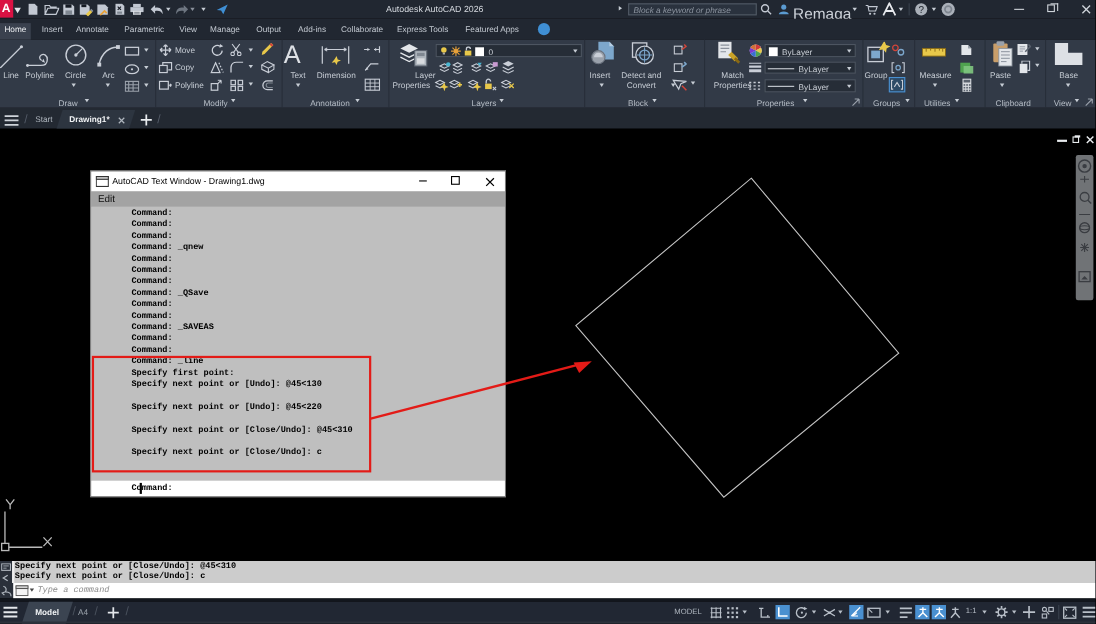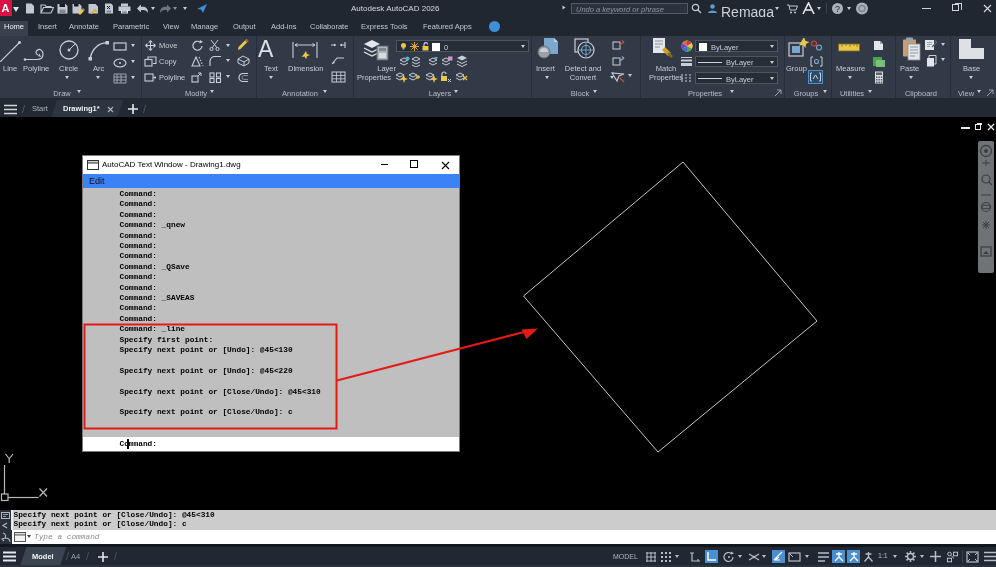--- a/index.html
+++ b/index.html
@@ -17,21 +17,21 @@
 #gapline { left:0; top:544px; width:996px; height:3px; background:#12161d; }
 #statusbar { left:0; top:547px; width:996px; height:20px; background:#212733; }
 .mono { font-family:"Liberation Mono",monospace; }
 .ic { position:absolute; }
 .lbl { position:absolute; font-size:7.5px; color:#c7cdd5; white-space:nowrap; }
 .plbl { position:absolute; top:52.5px; font-size:7.5px; color:#b6bdc6; white-space:nowrap; text-align:center; }
 .psep { position:absolute; top:0; width:1px; height:62px; background:#272e39; }
 .caret { position:absolute; width:0; height:0; border-left:2.5px solid transparent; border-right:2.5px solid transparent; border-top:3.5px solid #c7cdd5; }
 #txtwin { left:82px; top:38px; width:378px; height:297px; background:#bfbfbf; border:1px solid #7a7a7a; }
 #txtwin .wtitle { position:absolute; left:0; top:0; width:100%; height:18px; background:#ffffff; color:#000; font-size:8px; line-height:18px; }
-#txtwin .wmenu { position:absolute; left:0; top:18px; width:100%; height:14px; background:#3b82f6; color:#111; font-size:9px; line-height:14px; }
+#txtwin .wmenu { position:absolute; left:0; top:18px; width:100%; height:14px; background:#a3a3a3; color:#111; font-size:9px; line-height:14px; }
 #txtwin .wbody { position:absolute; left:0; top:32px; width:100%; height:249px; background:#bfbfbf; }
 #txtwin .wcmd { position:absolute; left:0; top:281px; width:100%; height:14px; background:#ffffff; }
 .tline { position:absolute; left:1.5px; font-family:"Liberation Mono",monospace; font-size:7.8px; font-weight:bold; color:#000; white-space:pre;margin-left:35px; }
 </style>
 </head>
 <body>
 <div id="page">
 
 <div class="abs" id="titlebar">
   <div class="abs" style="left:0;top:0;width:12px;height:16px;background:#da1243"></div>
@@ -78,21 +78,21 @@
       </svg>
   <div class="caret" style="left:173px;top:7px;border-top-color:#8a919c"></div>
   <div class="caret" style="left:183px;top:7px"></div>
   <svg class="abs" style="left:196px;top:3px" width="12" height="12" viewBox="0 0 12 12">
     <path d="M1,6 L11,1 L7,10 L5,6.5 Z" fill="#3f8fd4"></path>
   </svg>
   <div class="abs" style="left:209px;top:20px;font-size:11px;color:#9fb7d4">Share</div>
   <div class="abs" style="left:351px;top:3.5px;width:300px;font-size:8px;color:#d6dae0">Autodesk AutoCAD 2026</div>
   <div class="caret" style="left:562px;top:6px;transform:rotate(-90deg)"></div>
   <div class="abs" style="left:571px;top:3px;width:117px;height:11px;background:#2a323e;border:1px solid #525a66">
-    <span style="position:absolute;left:4px;top:1px;font-size:7.5px;font-style:italic;color:#8d95a0">Undo a keyword or phrase</span>
+    <span style="position:absolute;left:4px;top:1px;font-size:7.5px;font-style:italic;color:#8d95a0">Block a keyword or phrase</span>
   </div>
   <svg class="abs" style="left:691px;top:3px" width="11" height="11" viewBox="0 0 11 11">
     <circle cx="4.5" cy="4.5" r="3.2" fill="none" stroke="#c2c8d2" stroke-width="1.2"></circle>
     <line x1="7" y1="7" x2="10" y2="10" stroke="#c2c8d2" stroke-width="1.2"></line>
   </svg>
   <svg class="abs" style="left:707px;top:3px" width="11" height="11" viewBox="0 0 11 11">
     <circle cx="5.5" cy="3.5" r="2.3" fill="#5b9bd1"></circle>
     <path d="M1,10 c0,-3.5 9,-3.5 9,0 z" fill="#5b9bd1"></path>
   </svg>
   <div class="abs" style="left:721px;top:4px;font-size:14px;color:#ccd1d8">Remaga</div>

